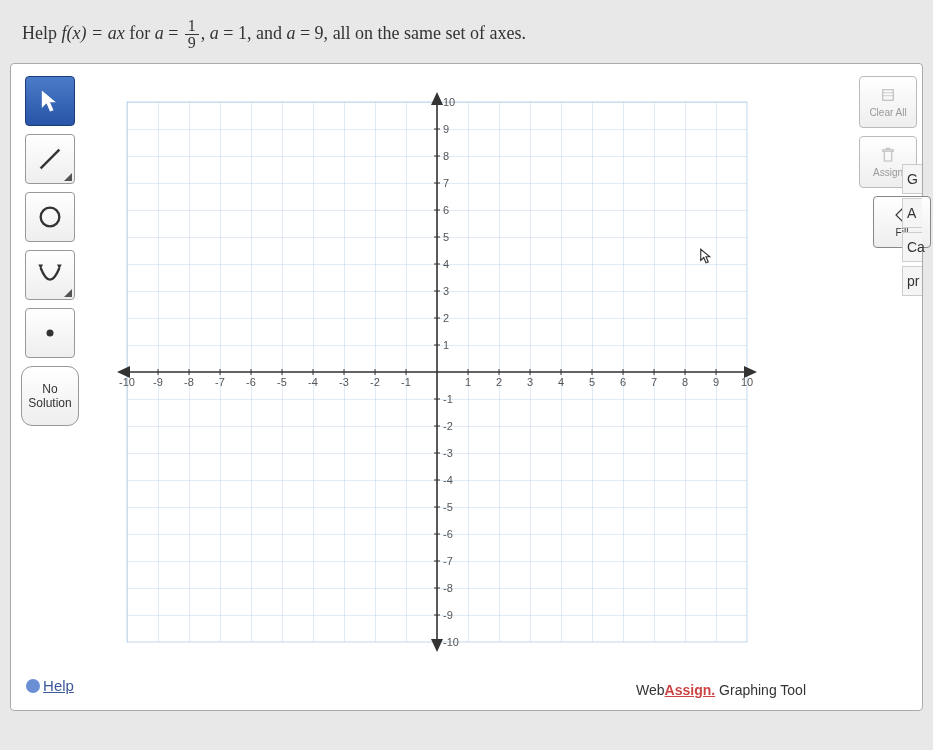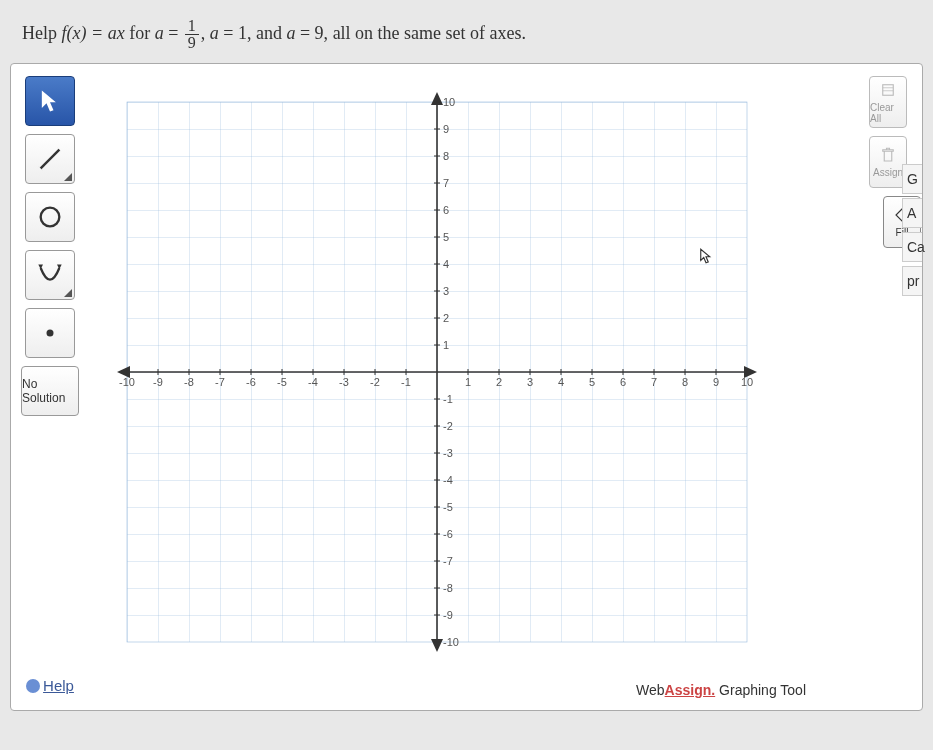--- a/index.html
+++ b/index.html
@@ -64,29 +64,30 @@
       position: absolute;
       bottom: 2px;
       right: 2px;
       width: 0;
       height: 0;
       border-left: 8px solid transparent;
       border-bottom: 8px solid #555;
     }
     .tool-text {
       width: 58px;
-      height: 50px;
+      height: 60px;
       border: 1px solid #999;
-      border-radius: 4px;
+      border-radius: 11px;
       background: linear-gradient(#fff, #eee);
       display: flex;
       align-items: center;
       justify-content: center;
       cursor: pointer;
       font-size: 12px;
+      text-align: center;
       line-height: 1.2;
       color: #333;
     }
     .help-link {
       margin-top: auto;
       padding: 12px 0 8px 0;
       font-size: 15px;
       color: #3b5998;
       text-decoration: underline;
       cursor: pointer;
@@ -124,21 +125,21 @@
     .branding .wa2 { font-weight: bold; color: #c44; text-decoration: underline; }
     .right-tools {
       width: 52px;
       display: flex;
       flex-direction: column;
       gap: 8px;
       align-items: center;
       padding-top: 4px;
     }
     .right-btn {
-      width: 38px;
+      width: 58px;
       height: 52px;
       border: 1px solid #bbb;
       border-radius: 4px;
       background: linear-gradient(#fff, #eee);
       display: flex;
       flex-direction: column;
       align-items: center;
       justify-content: center;
       cursor: pointer;
       font-size: 10px;

